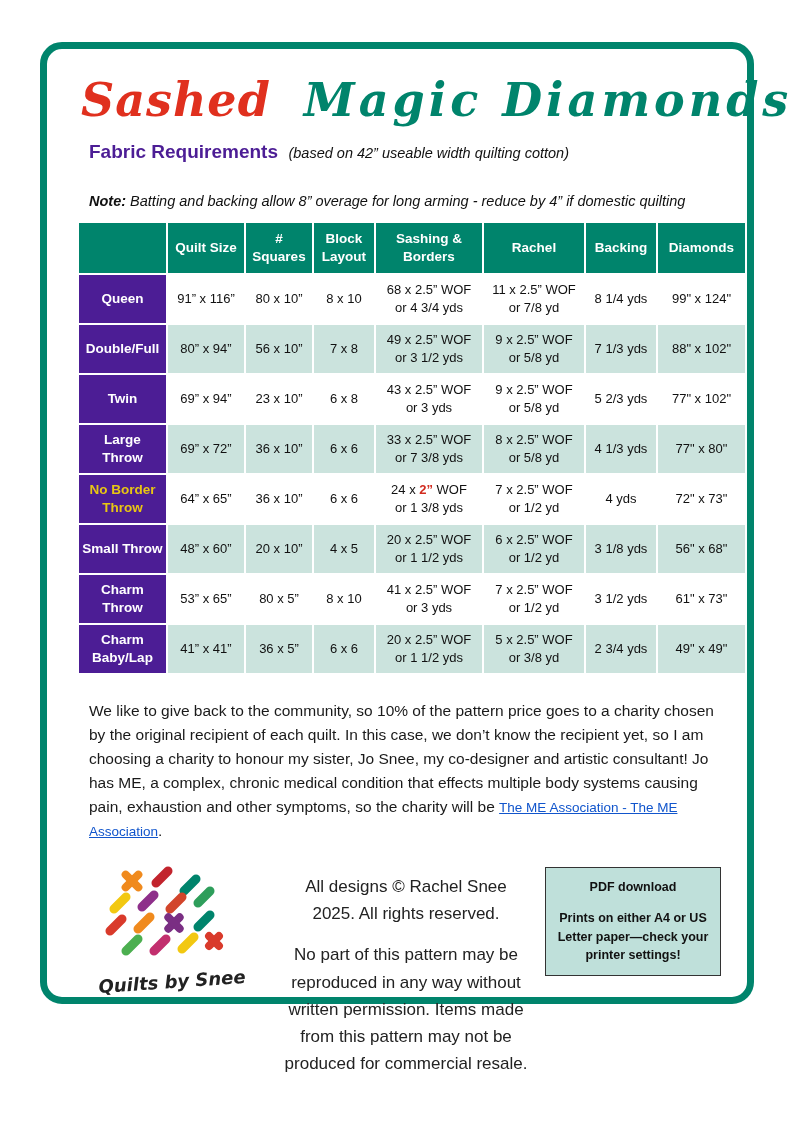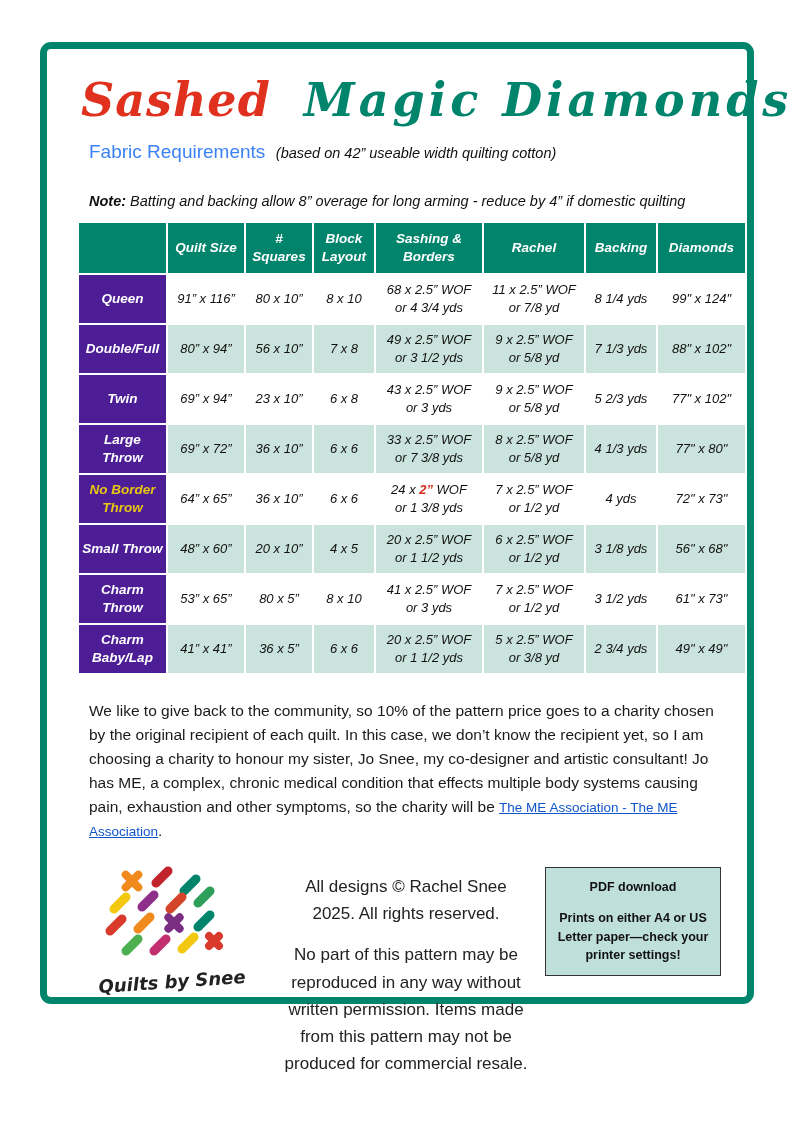--- a/index.html
+++ b/index.html
@@ -15,47 +15,46 @@
     background: #ffffff;
     overflow: hidden;
   }
   .frame {
     position: absolute;
     left: 40px;
     top: 42px;
     width: 714px;
     height: 962px;
     border: 7px solid #00846C;
-    border-radius: 11px;
+    border-radius: 22px;
     padding: 16px 26px 18px 30px;
     background: #ffffff;
   }
   .title {
     margin: 8px 0 14px 4px;
     font-family: "DejaVu Serif", serif;
     font-style: italic;
     font-weight: bold;
     font-size: 46px;
     letter-spacing: 1px;
     white-space: nowrap;
   }
   .t-red { color: #E0301E; }
   .t-teal { color: #00846C; margin-left: 16px; letter-spacing: 4px; }
   .section-heading { margin: 12px 0 0 12px; }
-  .fh { font-size: 19px; font-weight: normal; color: #3b82f6; }
+  .fh { font-size: 19px; font-weight: bold; color: #4c1d95; }
   .fh-note { font-size: 14.5px; font-style: italic; margin-left: 6px; }
   .note-line { margin: 30px 0 12px 12px; font-size: 14.5px; font-style: italic; }
   .note-label { font-weight: bold; }
 
   table {
     border-collapse: collapse;
     width: 100%;
     table-layout: fixed;
     margin-top: 10px;
-    font-style: italic;
   }
   th, td {
     border: 2px solid #ffffff;
     text-align: center;
     vertical-align: middle;
     padding: 5px 3px;
     font-size: 13px;
     line-height: 1.35;
     height: 50px;
   }

